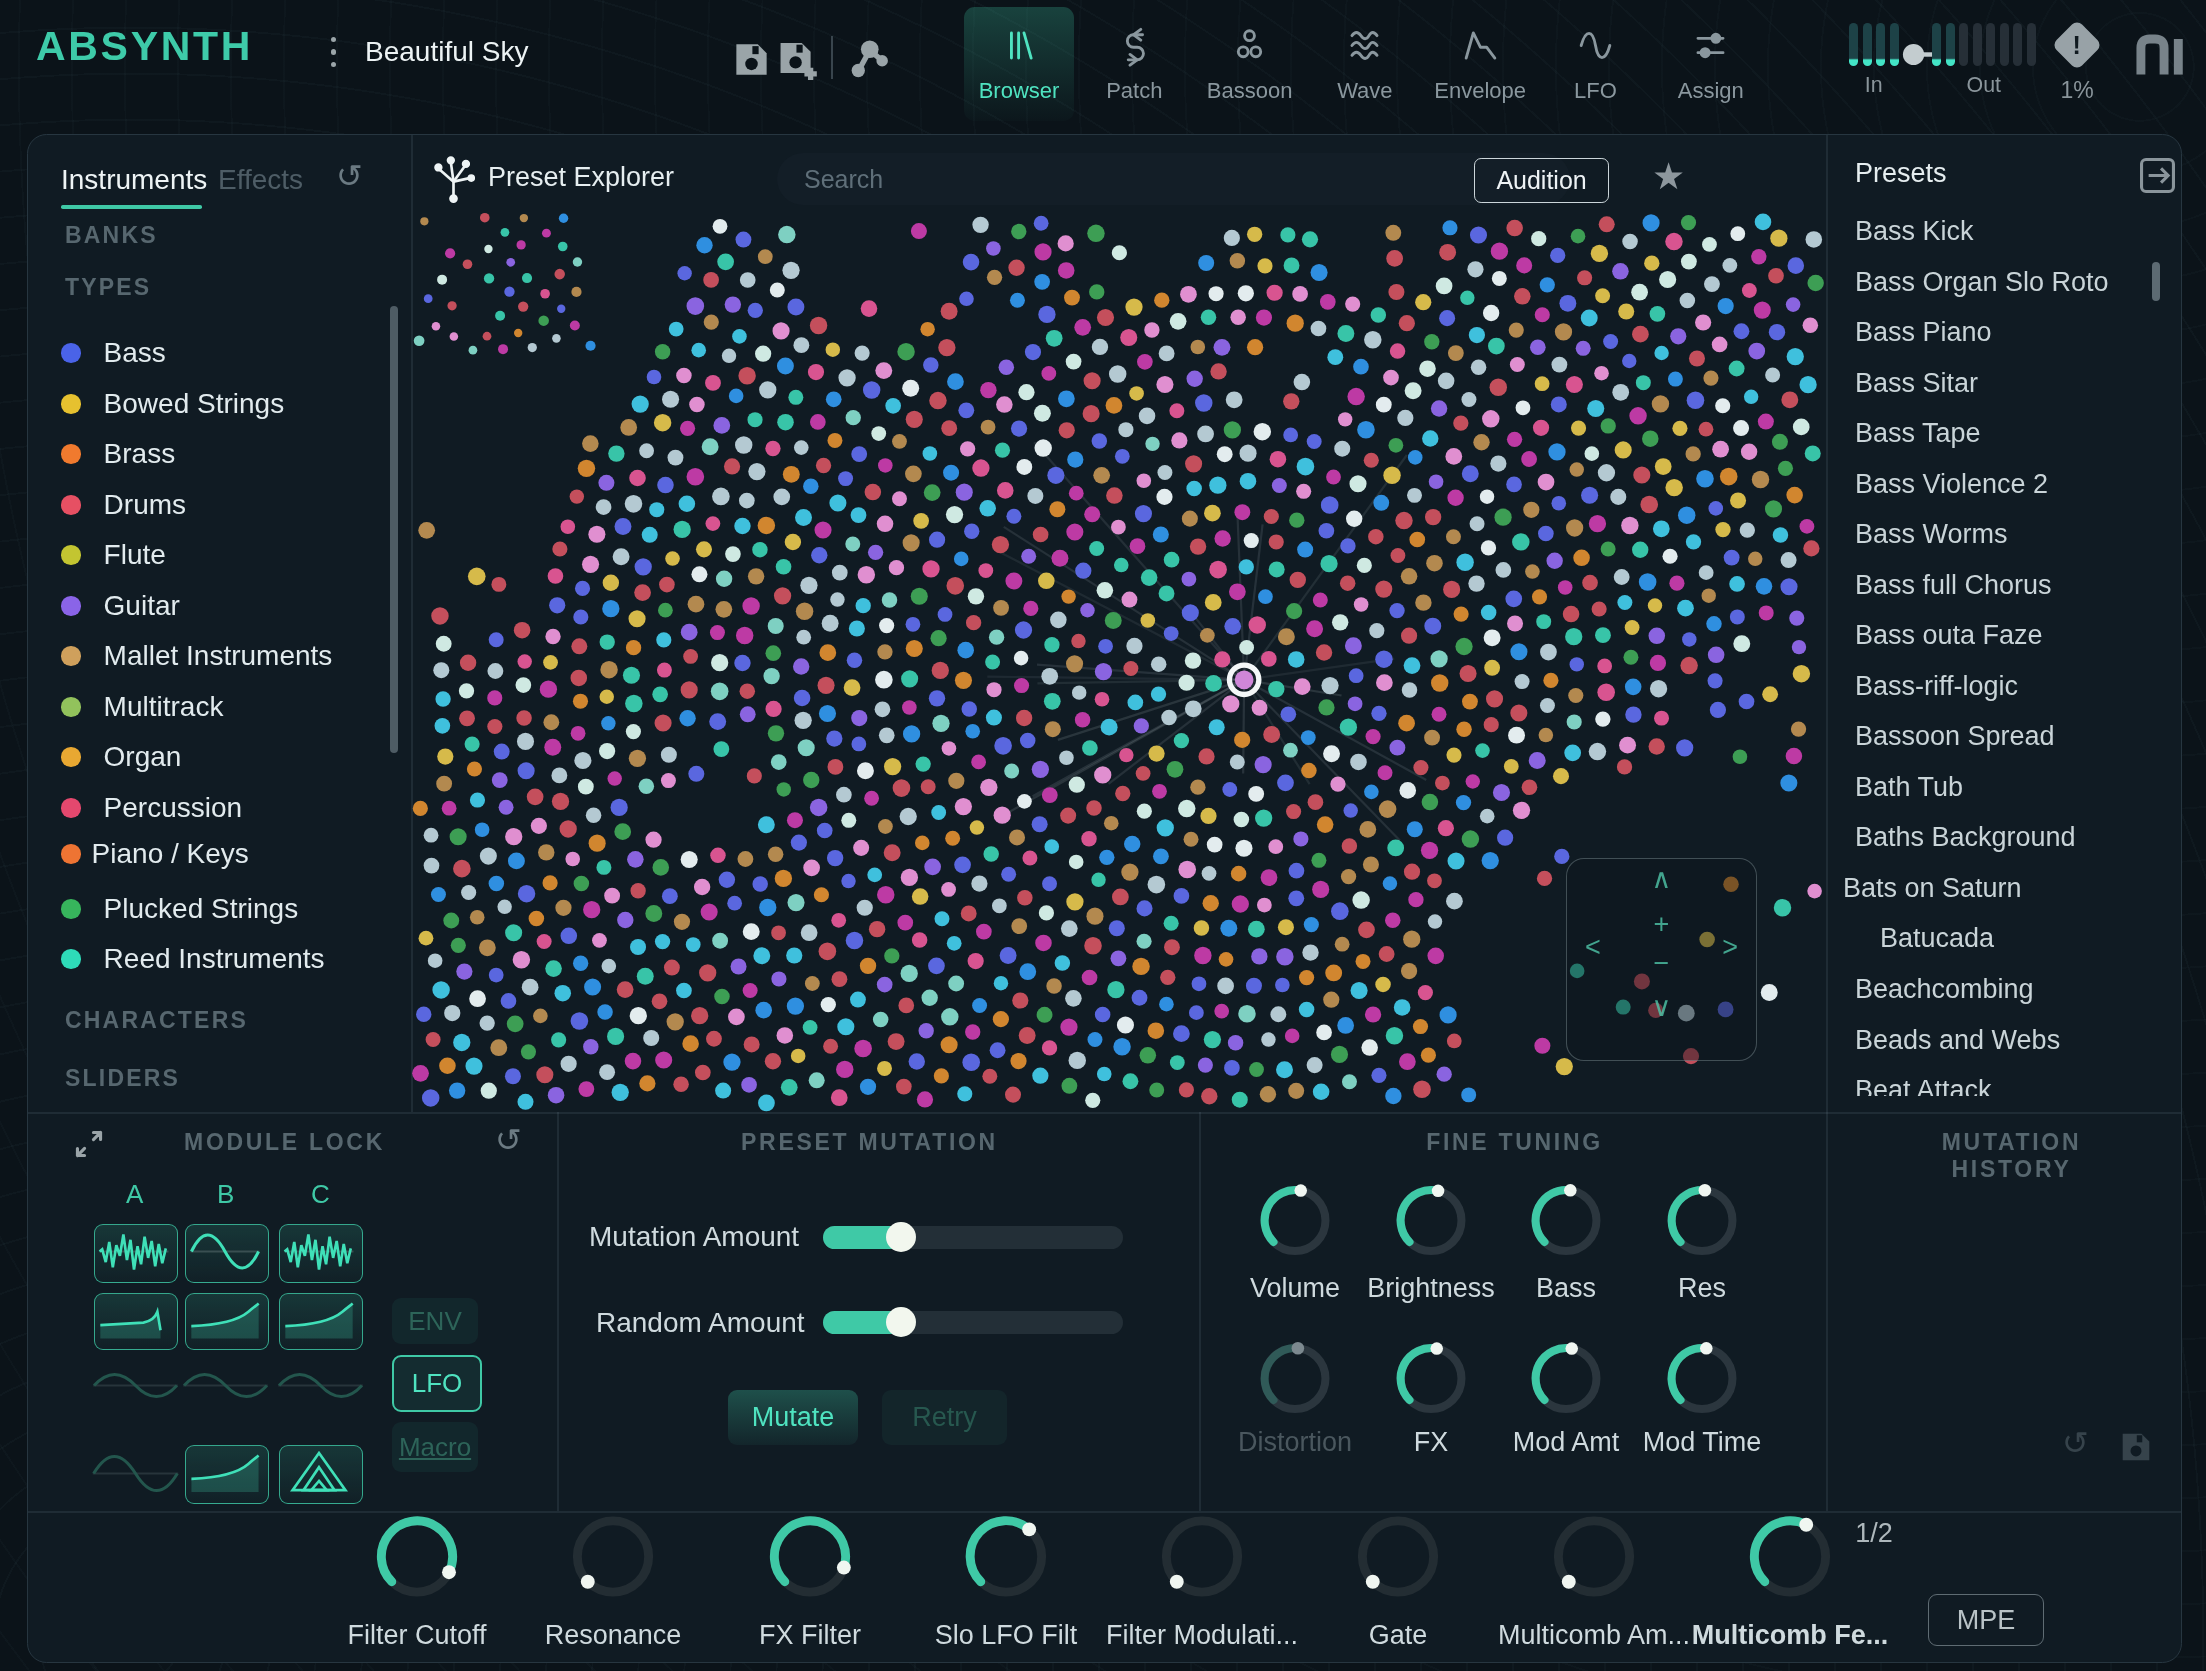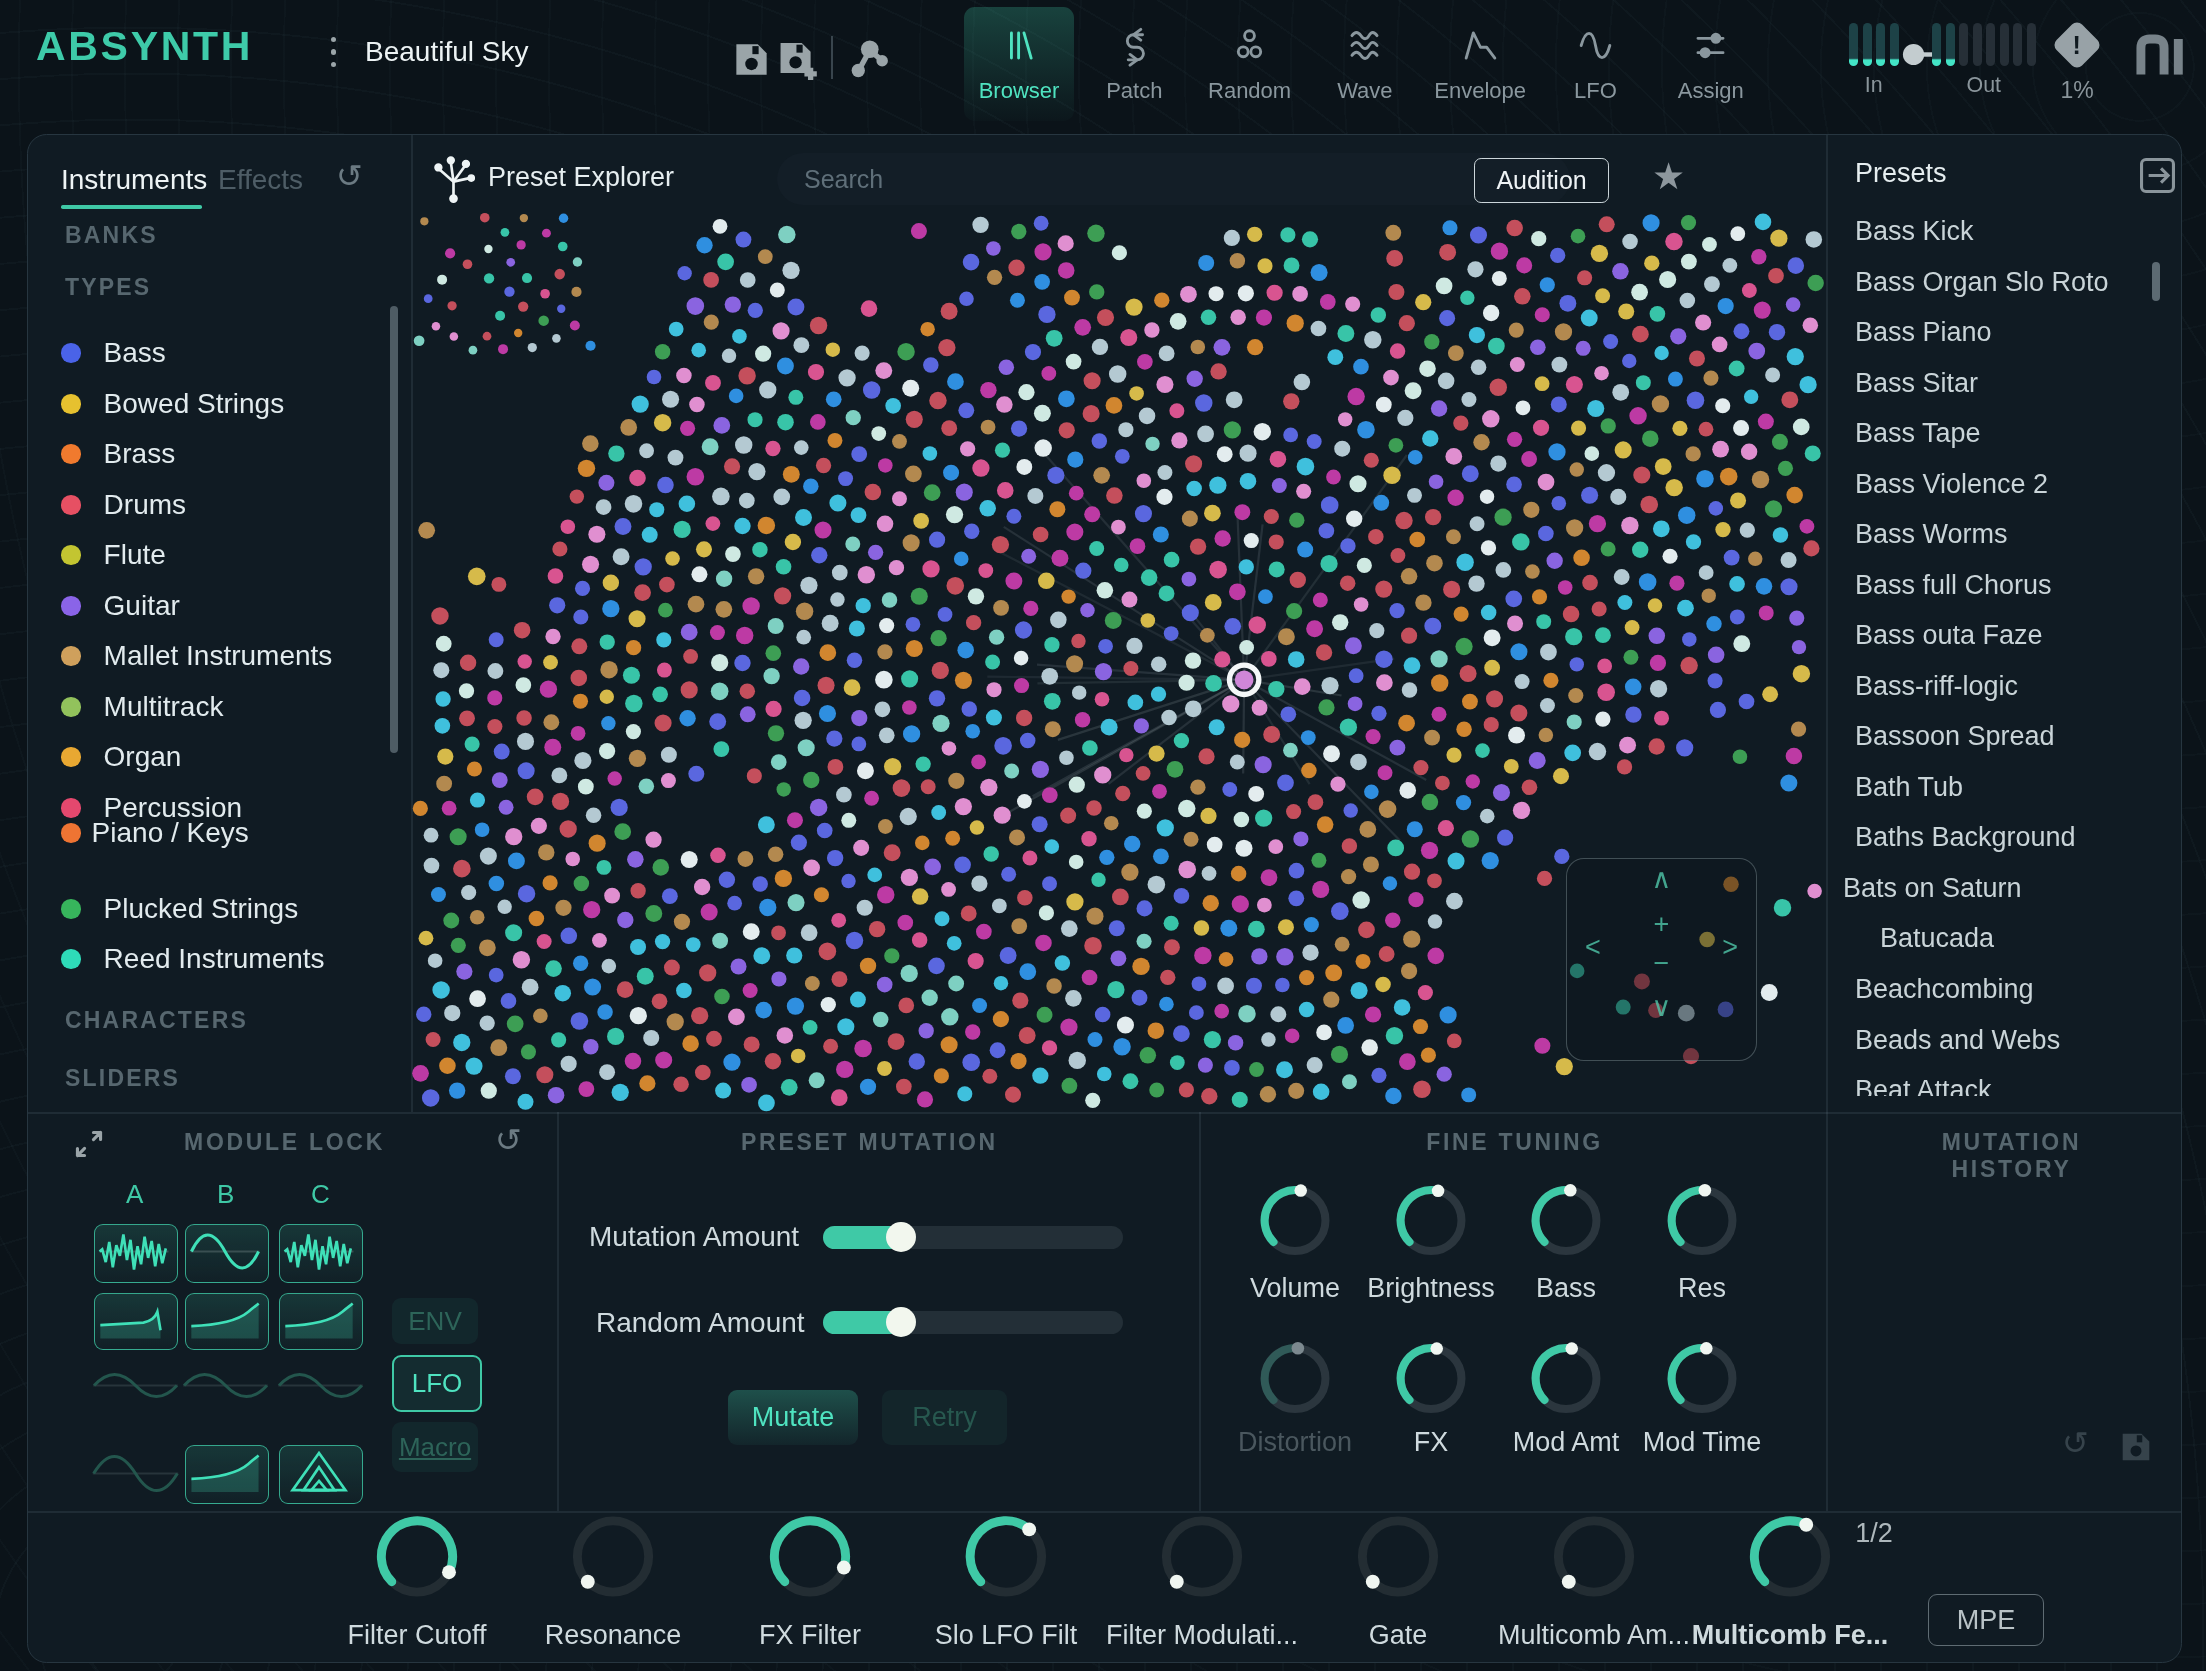--- a/index.html
+++ b/index.html
@@ -116,21 +116,21 @@
           <path d="M31,6 l-8,6 8,6 M19,34 l8,6 -8,6" fill="none"></path>
         </svg>
         <span class="tlabel">Patch</span>
       </div>
       <div class="tab">
         <svg width="43" height="43" viewBox="0 0 48 48" fill="none" stroke="currentColor" stroke-width="3.2" stroke-linecap="round" stroke-linejoin="round">
           <circle cx="24" cy="13" r="5.5"></circle>
           <circle cx="17" cy="31" r="5.5"></circle>
           <circle cx="31" cy="31" r="5.5"></circle>
         </svg>
-        <span class="tlabel">Random</span>
+        <span class="tlabel">Bassoon</span>
       </div>
       <div class="tab">
         <svg width="43" height="43" viewBox="0 0 48 48" fill="none" stroke="currentColor" stroke-width="3.2" stroke-linecap="round" stroke-linejoin="round">
           <path d="M10,13 q5,-7 10,0 t9,0 t9,0"></path>
           <path d="M10,24 q5,-7 10,0 t9,0 t9,0"></path>
           <path d="M10,35 q5,-7 10,0 t9,0 t9,0"></path>
         </svg>
         <span class="tlabel">Wave</span>
       </div>
       <div class="tab">
@@ -245,21 +245,21 @@
           <span class="type-label">Multitrack</span>
         </div>
         <div class="type-item" style="top: 606px;">
           <span class="type-dot" style="background:#e8a832"></span>
           <span class="type-label">Organ</span>
         </div>
         <div class="type-item" style="top: 657px;">
           <span class="type-dot" style="background:#e4486e"></span>
           <span class="type-label">Percussion</span>
         </div>
-        <div class="type-item" style="top: 682px; gap: 11px;">
+        <div class="type-item" style="top: 703px; gap: 11px;">
           <span class="type-dot" style="background:#ee7433"></span>
           <span class="type-label">Piano / Keys</span>
         </div>
         <div class="type-item" style="top: 758px; align-items: center;">
           <span class="type-dot" style="background:#37b55c"></span>
           <span class="type-label">Plucked Strings</span>
         </div>
         <div class="type-item" style="top: 808px;">
           <span class="type-dot" style="background:#2edbb8"></span>
           <span class="type-label">Reed Instruments</span>

